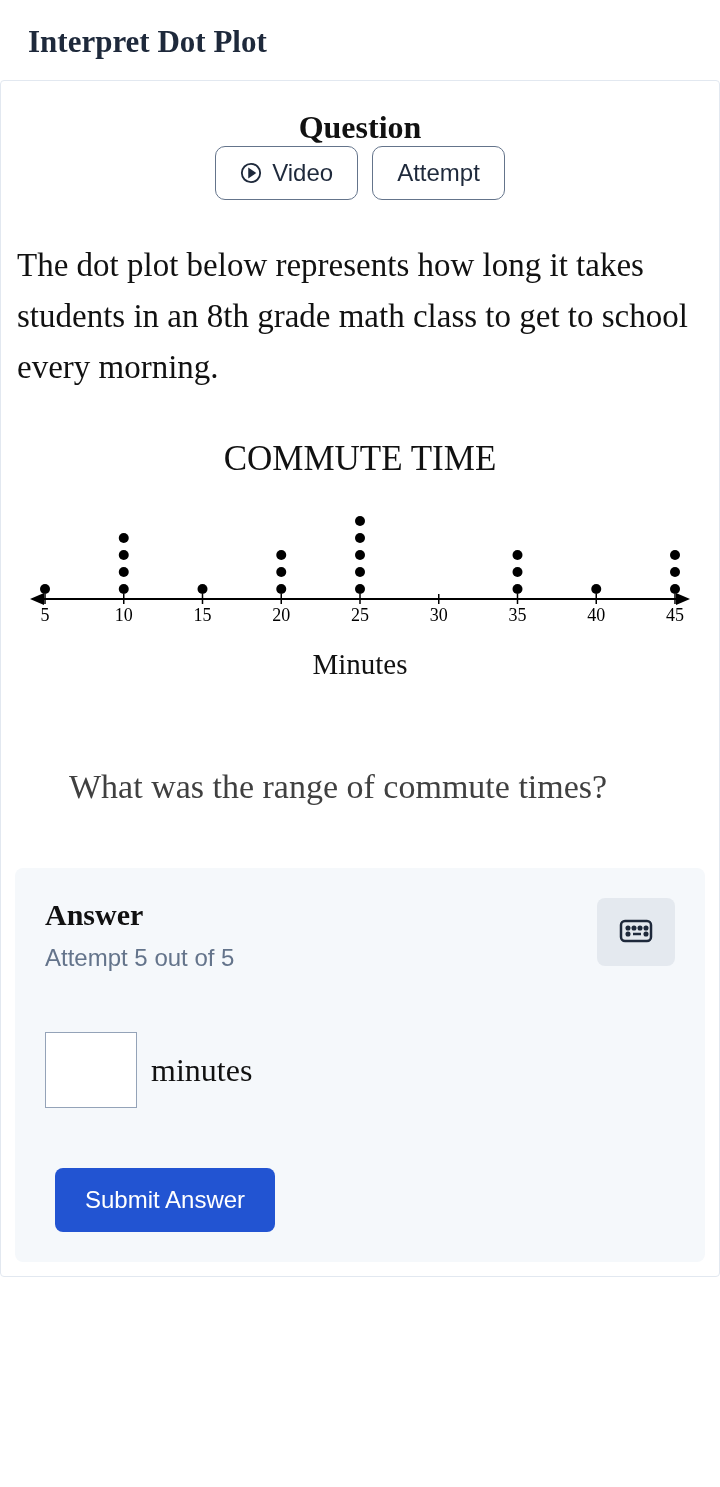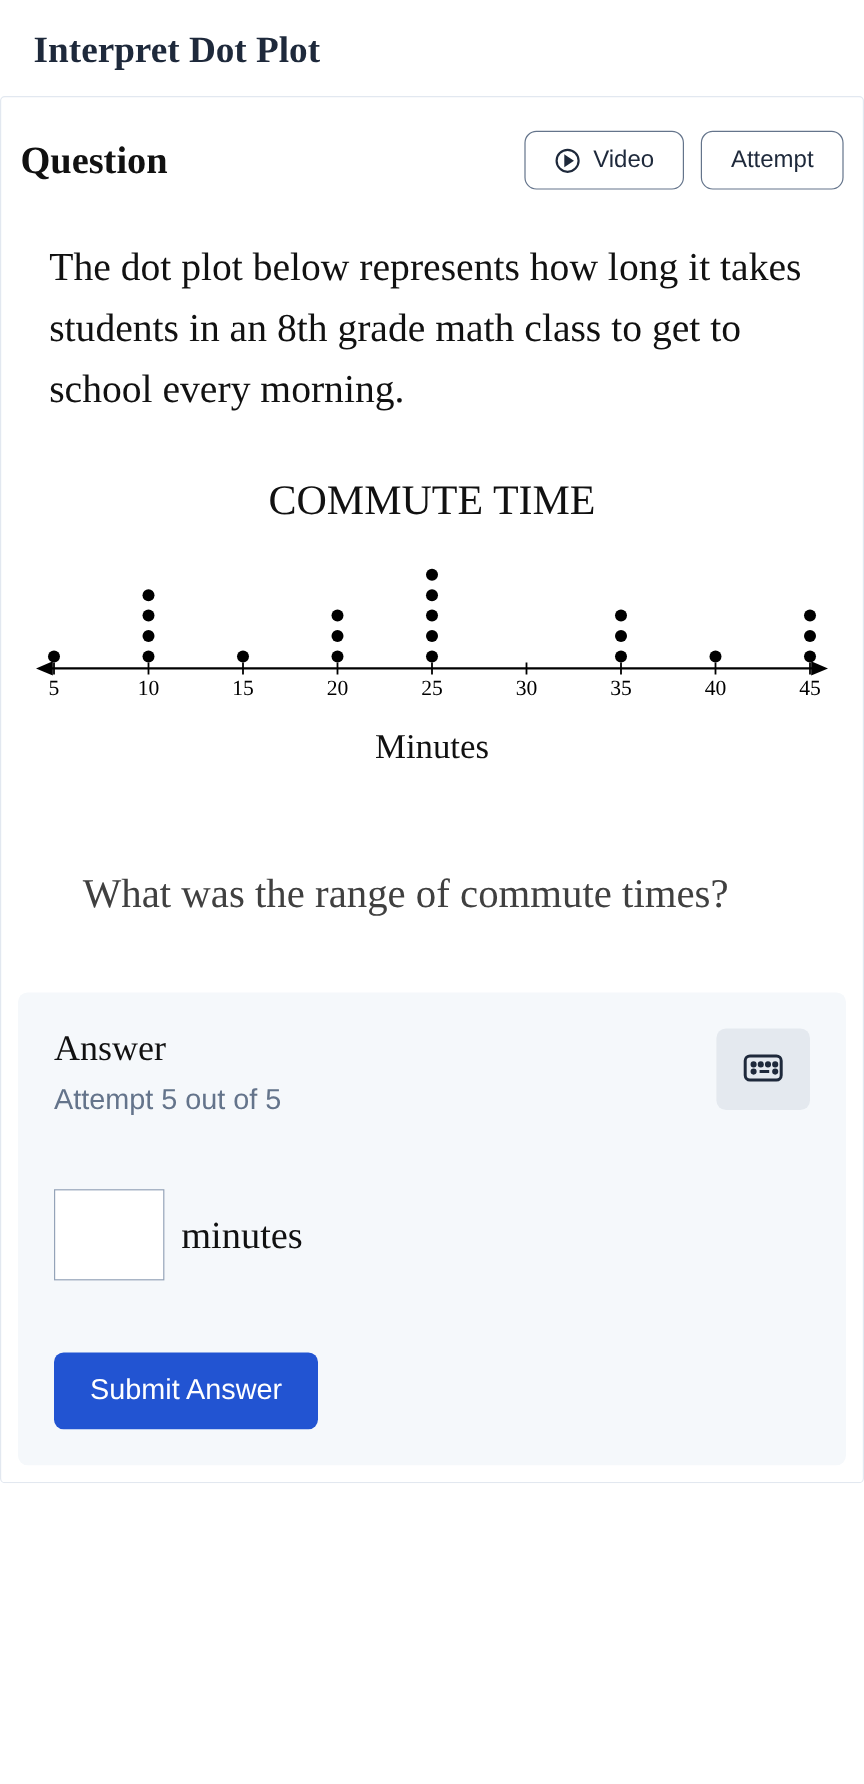--- a/index.html
+++ b/index.html
@@ -22,56 +22,56 @@
       border: 1px solid #e2e8f0;
       border-radius: 4px;
       margin: 0;
       padding: 0;
     }
     .question-header {
       display: flex;
       align-items: center;
       justify-content: space-between;
       padding: 28px 16px 16px 16px;
+      flex-direction: column;
     }
     .question-label {
       font-size: 32px;
       font-weight: bold;
       color: #111;
     }
     .header-buttons {
       display: flex;
       gap: 14px;
     }
     .btn-outline {
       background: #fff;
       border: 1px solid #64748b;
       border-radius: 10px;
       padding: 12px 24px;
-      font-size: 20px;
+      font-size: 24px;
       font-family: -apple-system, Arial, sans-serif;
       color: #1e293b;
       display: flex;
       align-items: center;
       gap: 10px;
       cursor: pointer;
     }
     .btn-outline .icon {
       width: 22px;
       height: 22px;
       display: inline-flex;
       align-items: center;
       justify-content: center;
     }
     .question-text {
       font-size: 33px;
       line-height: 1.55;
       color: #111;
       padding: 24px 16px 16px 16px;
-      margin-left: 24px;
     }
     .chart-area {
       padding: 30px 16px 10px 16px;
     }
     .chart-title {
       font-size: 35px;
       text-align: center;
       color: #111;
       margin-bottom: 20px;
       font-family: Georgia, serif;
@@ -100,21 +100,21 @@
       margin: 14px;
       padding: 30px;
     }
     .answer-header {
       display: flex;
       justify-content: space-between;
       align-items: flex-start;
     }
     .answer-title {
       font-size: 30px;
-      font-weight: normal;
+      font-weight: bold;
       color: #111;
     }
     .attempt-text {
       font-size: 24px;
       color: #64748b;
       margin-top: 12px;
       font-family: -apple-system, Arial, sans-serif;
     }
     .keyboard-btn {
       background: #e4e9ef;
@@ -148,20 +148,21 @@
     }
     .submit-btn {
       background: #2254d2;
       color: #fff;
       border: none;
       border-radius: 8px;
       padding: 18px 30px;
       font-size: 24px;
       font-family: -apple-system, Arial, sans-serif;
       margin-top: 60px;
+      margin-left: 10px;
       cursor: pointer;
     }
   </style>
 </head>
 <body>
 
 <div class="page-title">Interpret Dot Plot</div>
 
 <div class="content-card">
   <div class="question-header">

